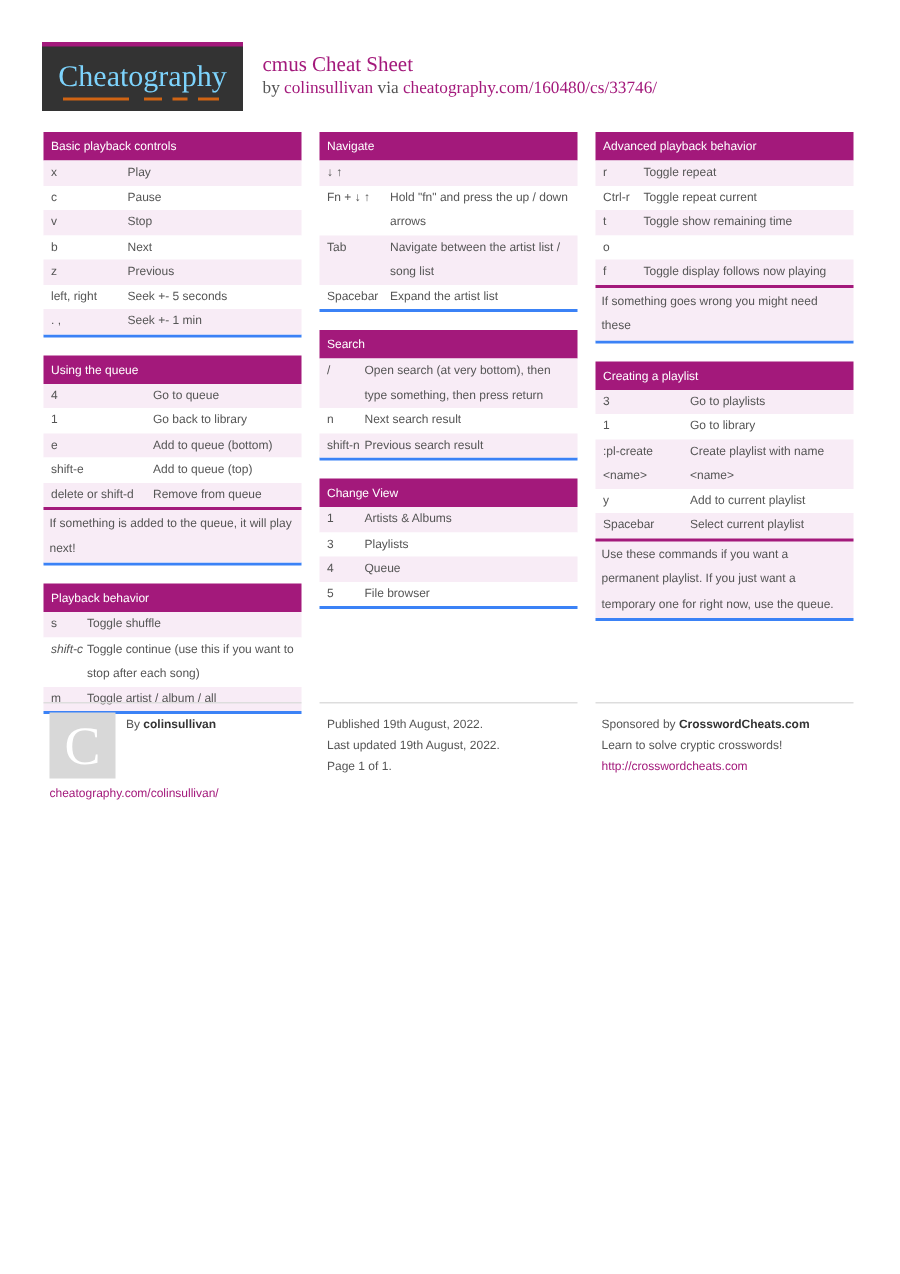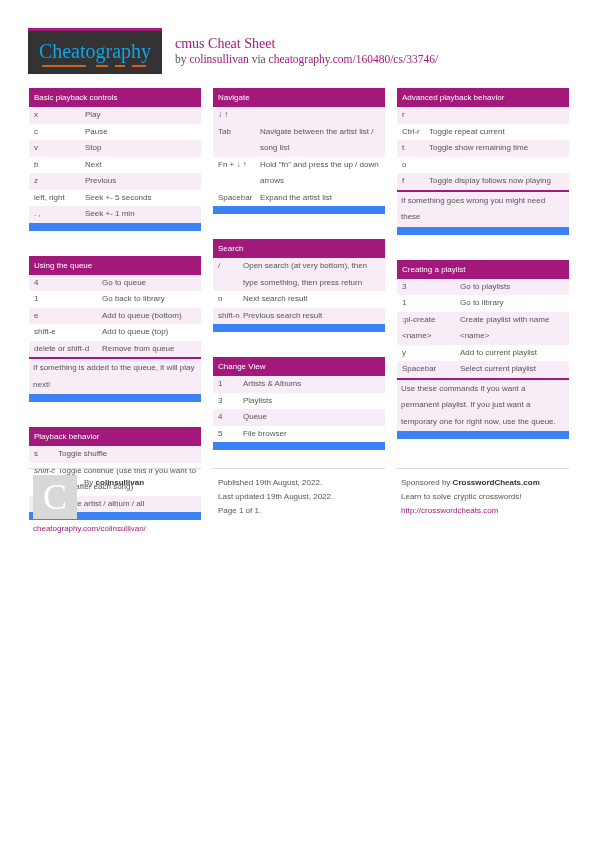--- a/index.html
+++ b/index.html
@@ -2,32 +2,32 @@
 <html><head>
 <meta charset="utf-8">
 <style>
   * { box-sizing: border-box; margin: 0; padding: 0; }
   html, body { width: 600px; height: 849px; background: #ffffff; overflow: hidden; }
   body { position: relative; font-family: "Liberation Sans", sans-serif; color: #444; }
 
   .logo { position: absolute; left: 28px; top: 28px; width: 134px; height: 46px;
           background: #333333; border-top: 3px solid #a3197b; }
   .logo-text { position: absolute; left: 0; right: 0; top: 9px; text-align: center;
-               font-family: "Liberation Serif", serif; font-size: 20px; color: #0ea5e9; letter-spacing: 0; }
+               font-family: "Liberation Serif", serif; font-size: 20px; color: #7dd3fc; letter-spacing: 0; }
   .logo-underline { position: absolute; top: 34px; height: 2px; background: #d06414; }
 
   .title-block { position: absolute; left: 175px; top: 36px; font-family: "Liberation Serif", serif; }
   .title { font-size: 14px; color: #a3197b; line-height: 16px; }
   .byline { font-size: 11.5px; color: #555; line-height: 15px; }
   .byline .lk { color: #a3197b; }
 
   .col { position: absolute; top: 88px; width: 172px; }
   .col1 { left: 29px; } .col2 { left: 213px; } .col3 { left: 397px; }
 
-  .section { margin-bottom: 25px; border-bottom: 8px solid #3b82f6; }
+  .section { margin-bottom: 12px; border-bottom: 2px solid #3b82f6; }
   .sec-head { background: #a3197b; color: #fff; font-size: 8px; height: 19px; line-height: 19px; padding-left: 5px; }
   .row { display: flex; font-size: 8px; color: #555; line-height: 16.5px; }
   .row.odd { background: #f8ecf6; }
   .row.even { background: #ffffff; }
   .row .k { flex: none; padding-left: 5px; }
   .row .v { flex: 1; padding-right: 3px; }
   .note { font-size: 8px; color: #555; line-height: 16.5px; padding: 1px 4px; background: #f8ecf6; border-top: 2px solid #a3197b; }
 
   .footer-line { position: absolute; top: 468px; height: 1px; background: #ddd; }
   .avatar { position: absolute; left: 33px; top: 475px; width: 44px; height: 44px; background: #d8d8d8;
@@ -128,29 +128,29 @@
       </div>
     </div>
 </div>
 
 <div class="col col2">
   <div class="section">
     <div class="sec-head">Navigate</div>
   <div class="row odd">
         <div class="k" style="width: 47px;">↓ ↑</div>
       </div>
+      <div class="row even">
+        <div class="k" style="width: 47px;">Fn + ↓ ↑</div>
+        <div class="v">Hold "fn" and press the up / down arrows</div>
+      </div>
       <div class="row odd">
         <div class="k" style="width: 47px;">Tab</div>
         <div class="v">Navigate between the artist list / song list</div>
       </div>
       <div class="row even">
-        <div class="k" style="width: 47px;">Fn + ↓ ↑</div>
-        <div class="v">Hold "fn" and press the up / down arrows</div>
-      </div>
-      <div class="row even">
         <div class="k" style="width: 47px;">Spacebar</div>
         <div class="v">Expand the artist list</div>
       </div>
     </div>
   <div class="section">
     <div class="sec-head">Search</div>
   <div class="row odd">
         <div class="k" style="width: 30px;">/</div>
         <div class="v">Open search (at very bottom), then type something, then press return</div>
       </div>
@@ -182,20 +182,21 @@
         <div class="v">File browser</div>
       </div>
     </div>
 </div>
 
 <div class="col col3">
   <div class="section">
     <div class="sec-head">Advanced playback behavior</div>
   <div class="row odd">
         <div class="k" style="width: 32px;">r</div>
+        <div class="v">Toggle repeat</div>
       </div>
       <div class="row even">
         <div class="k" style="width: 32px;">Ctrl-r</div>
         <div class="v">Toggle repeat current</div>
       </div>
       <div class="row odd">
         <div class="k" style="width: 32px;">t</div>
         <div class="v">Toggle show remaining time</div>
       </div>
       <div class="row even">

